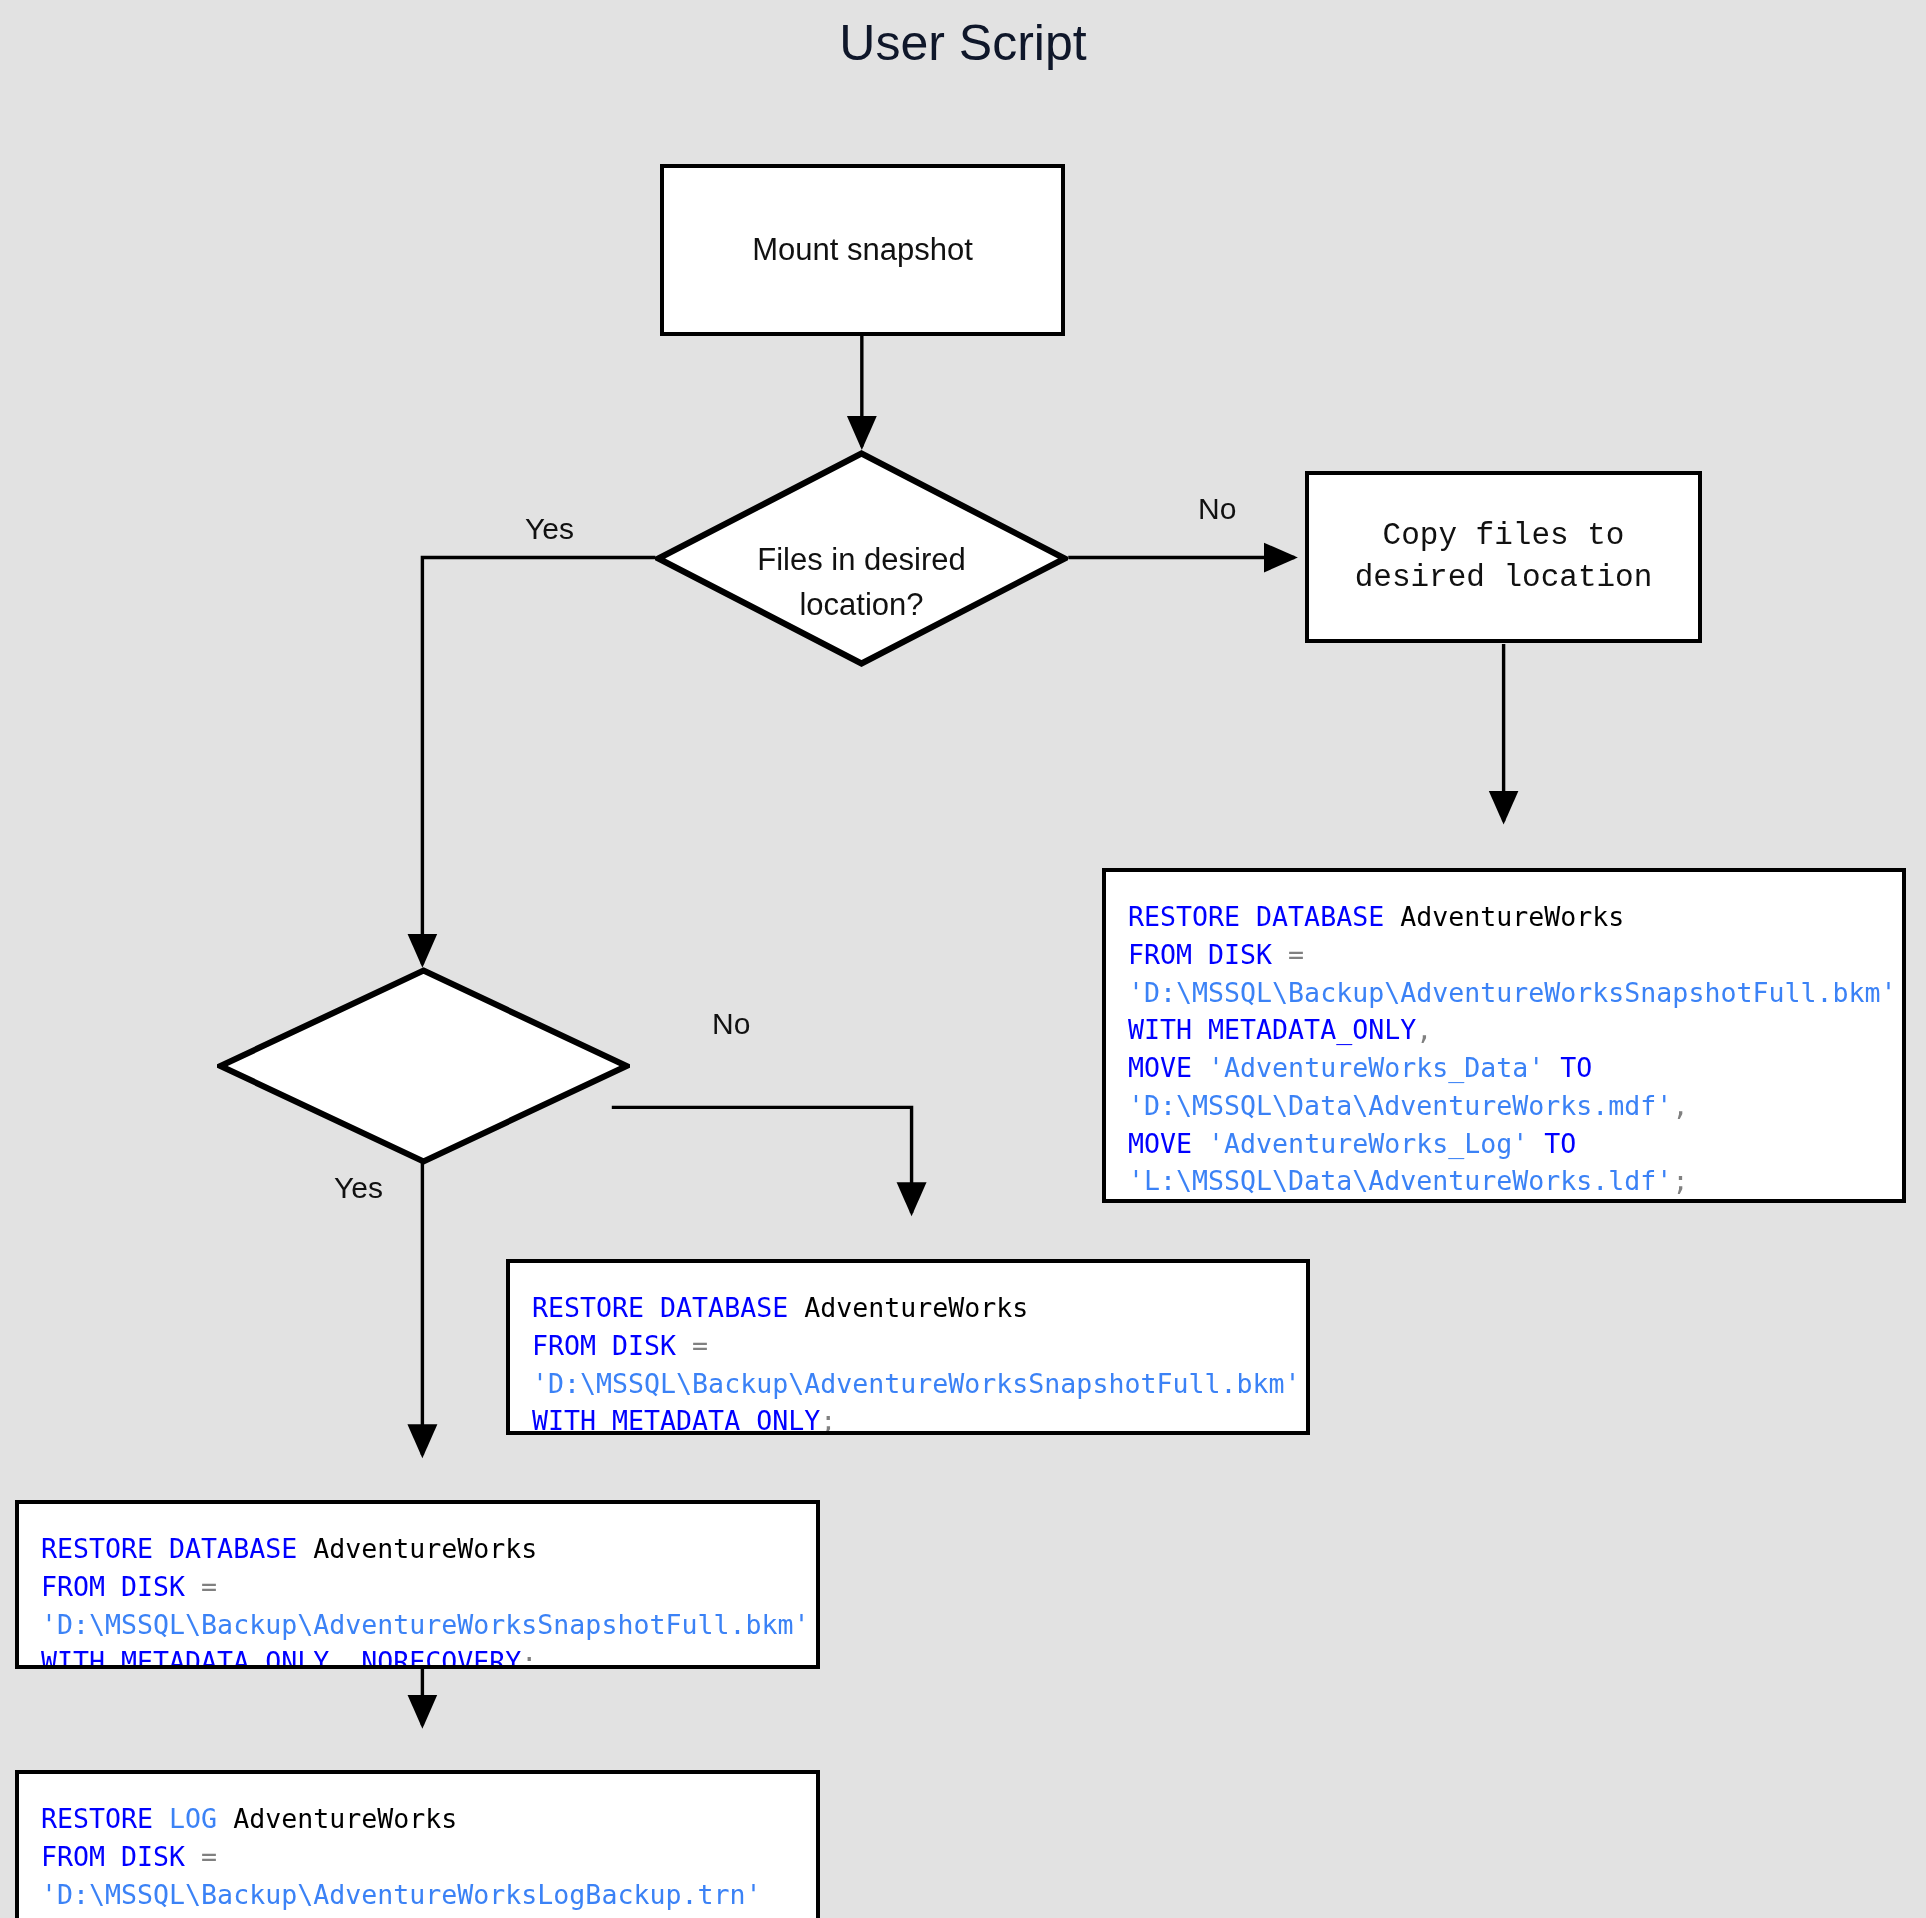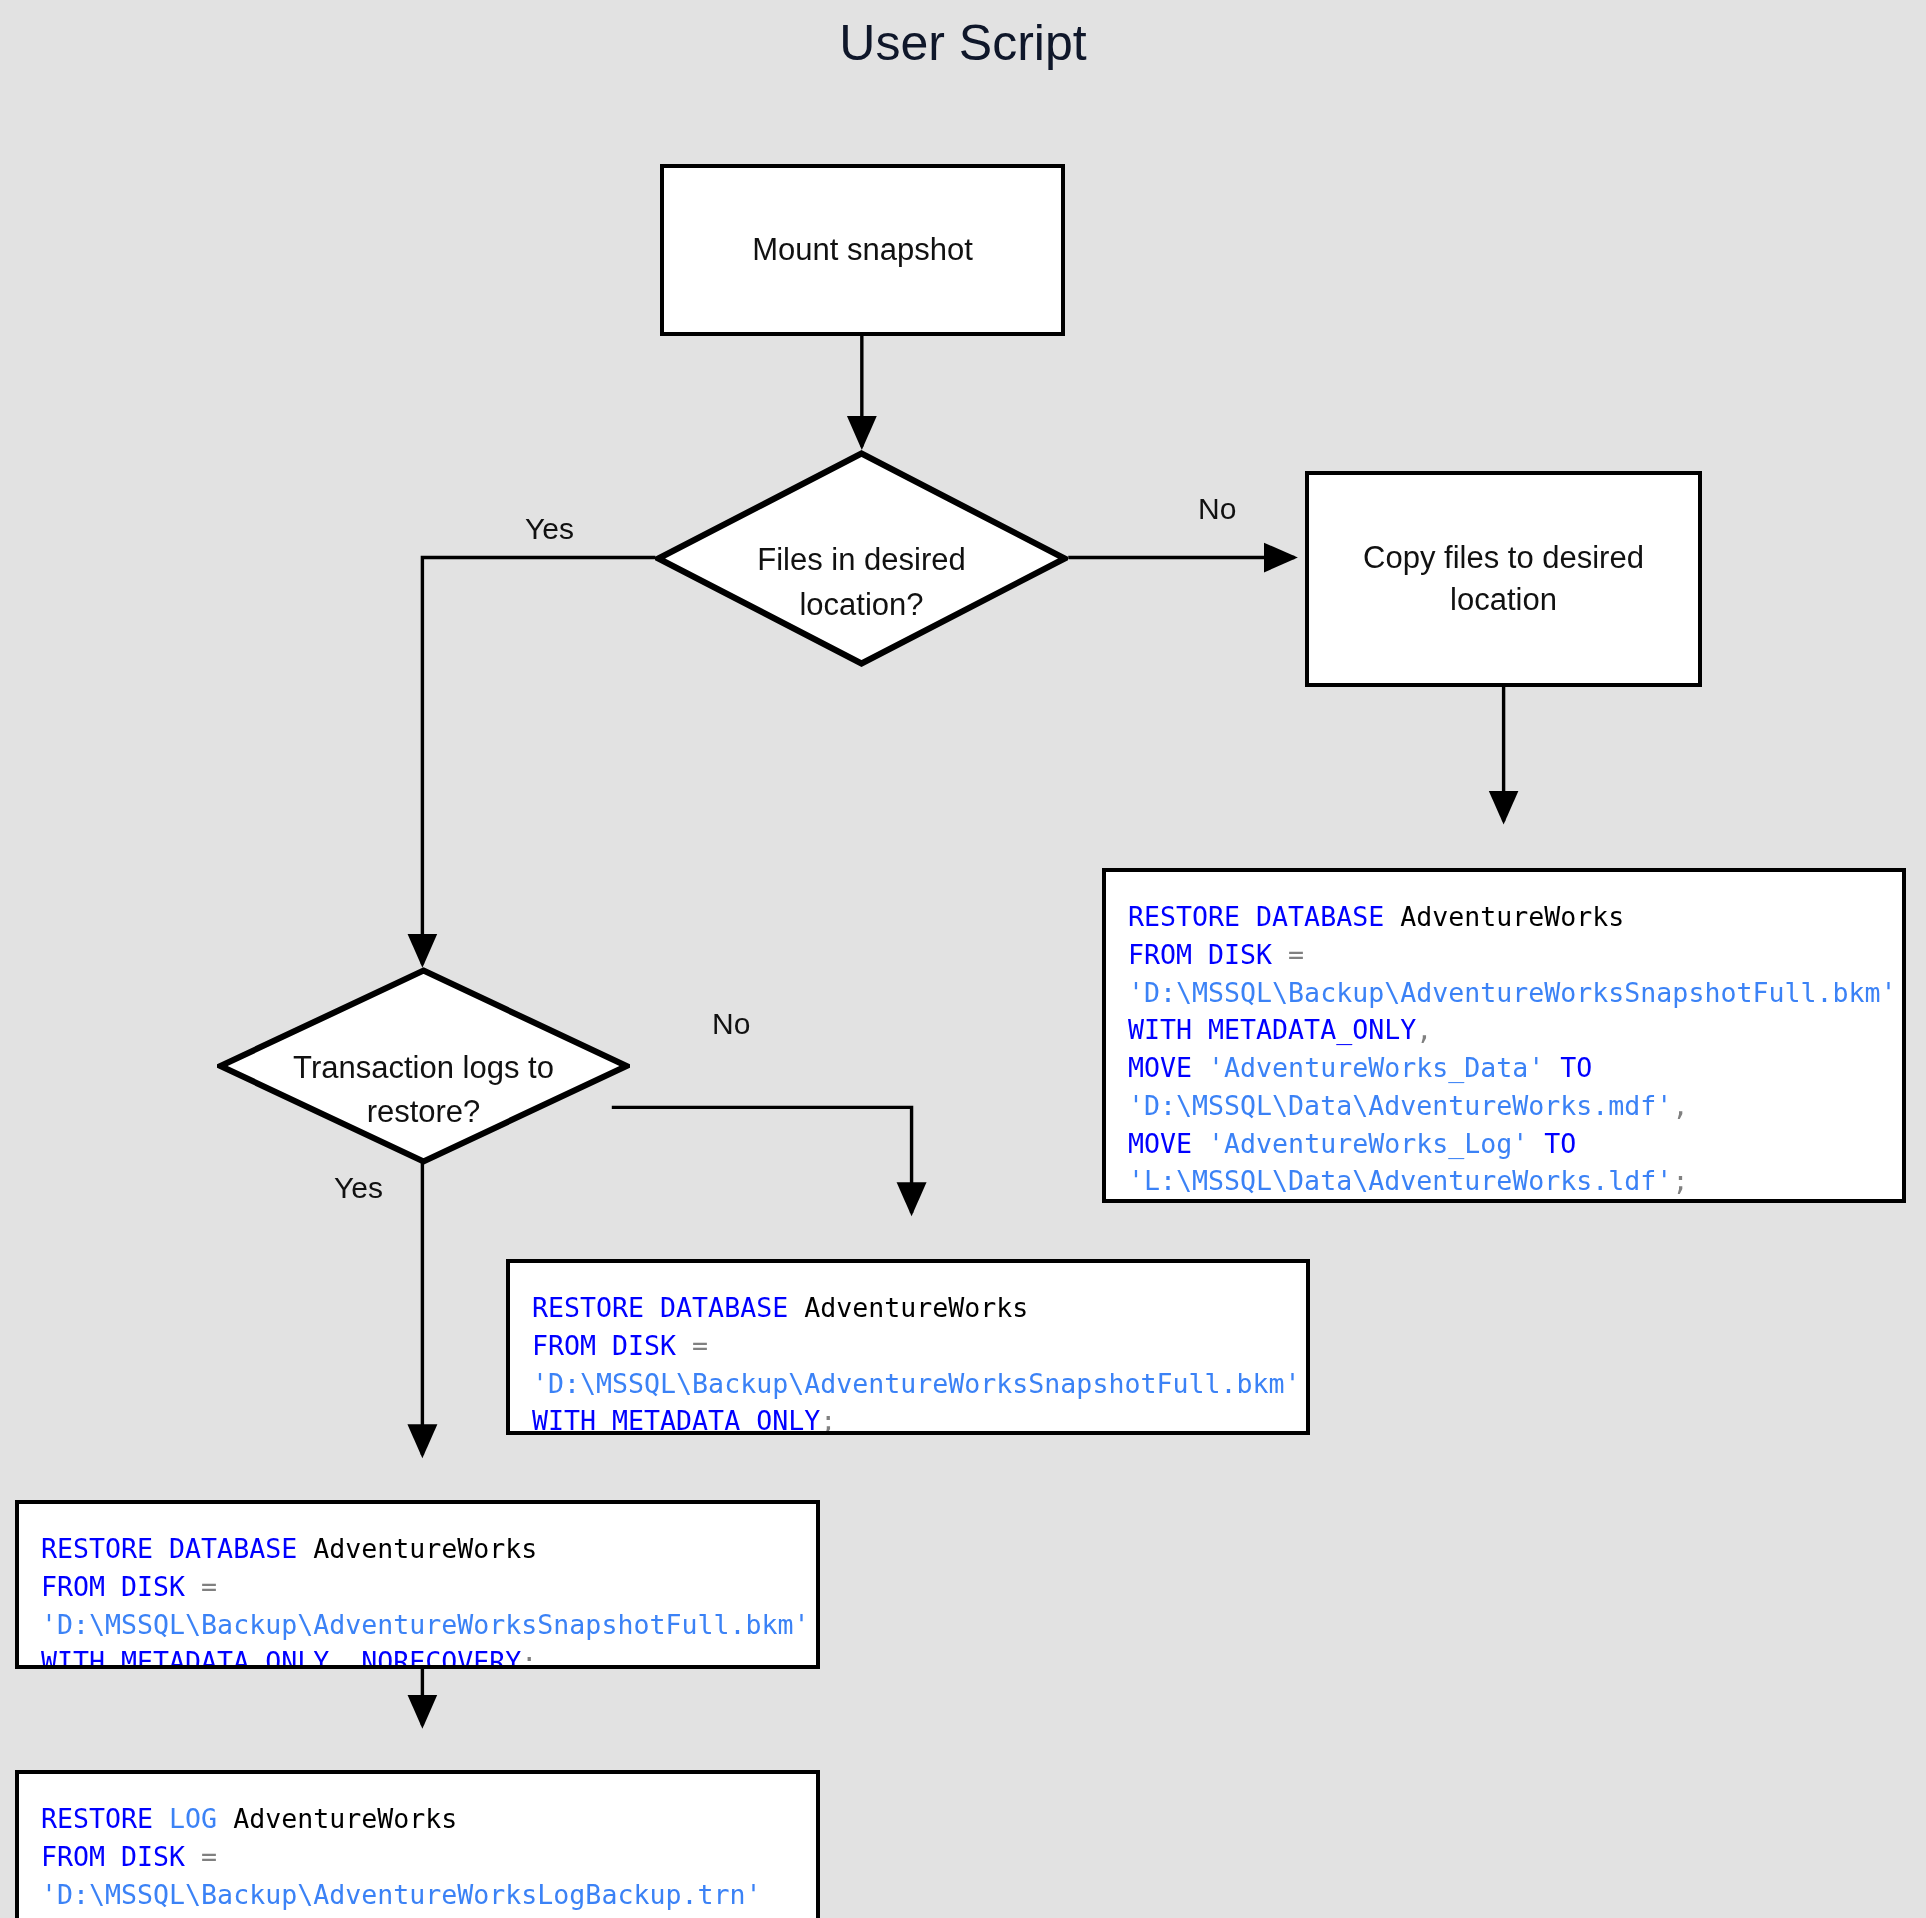--- a/index.html
+++ b/index.html
@@ -125,29 +125,28 @@
     <span>Mount snapshot</span>
   </div>
 
   <div class="diamond" style="left:655px; top:450px; width:413px; height:217px;">
     <svg width="413" height="217" viewBox="0 0 606 318">
       <polygon points="303,5 601,159 303,313 5,159" fill="#ffffff" stroke="#000000" stroke-width="9"></polygon>
     </svg>
     <span class="dlabel">Files in desired location?</span>
   </div>
 
-  <div class="proc" style="left:1305px; top:471px; width:397px; height:216px;">
+  <div class="proc" style="left:1305px; top:471px; width:397px; height:172px;font-family:Liberation Mono, monospace;">
     <span>Copy files to desired location</span>
   </div>
 
   <div class="diamond" style="left:217px; top:967px; width:413px; height:198px;">
     <svg width="413" height="198" viewBox="0 0 606 290">
       <polygon points="303,5 601,145 303,285 5,145" fill="#ffffff" stroke="#000000" stroke-width="9"></polygon>
     </svg>
-    <span class="dlabel">Transaction logs to restore?</span>
   </div>
 
   <div class="edge-label" style="left:525px; top:512px;">Yes</div>
   <div class="edge-label" style="left:1198px; top:492px;">No</div>
   <div class="edge-label" style="left:712px; top:1007px;">No</div>
   <div class="edge-label" style="left:334px; top:1171px;">Yes</div>
 
   <div class="code" style="left:1102px; top:833px; width:804px; height:335px;"><div><span class="kw">RESTORE DATABASE </span><span class="id">AdventureWorks</span></div><div><span class="kw">FROM DISK </span><span class="pun">=</span></div><div><span class="str">'D:\MSSQL\Backup\AdventureWorksSnapshotFull.bkm'</span></div><div><span class="kw">WITH METADATA_ONLY</span><span class="pun">,</span></div><div><span class="kw">MOVE </span><span class="str">'AdventureWorks_Data'</span><span class="kw"> TO</span></div><div><span class="str">'D:\MSSQL\Data\AdventureWorks.mdf'</span><span class="pun">,</span></div><div><span class="kw">MOVE </span><span class="str">'AdventureWorks_Log'</span><span class="kw"> TO</span></div><div><span class="str">'L:\MSSQL\Data\AdventureWorks.ldf'</span><span class="pun">;</span></div></div>
 
   <div class="code" style="left:506px; top:1224px; width:804px; height:176px;"><div><span class="kw">RESTORE DATABASE </span><span class="id">AdventureWorks</span></div><div><span class="kw">FROM DISK </span><span class="pun">=</span></div><div><span class="str">'D:\MSSQL\Backup\AdventureWorksSnapshotFull.bkm'</span></div><div><span class="kw">WITH METADATA_ONLY</span><span class="pun">;</span></div></div>

